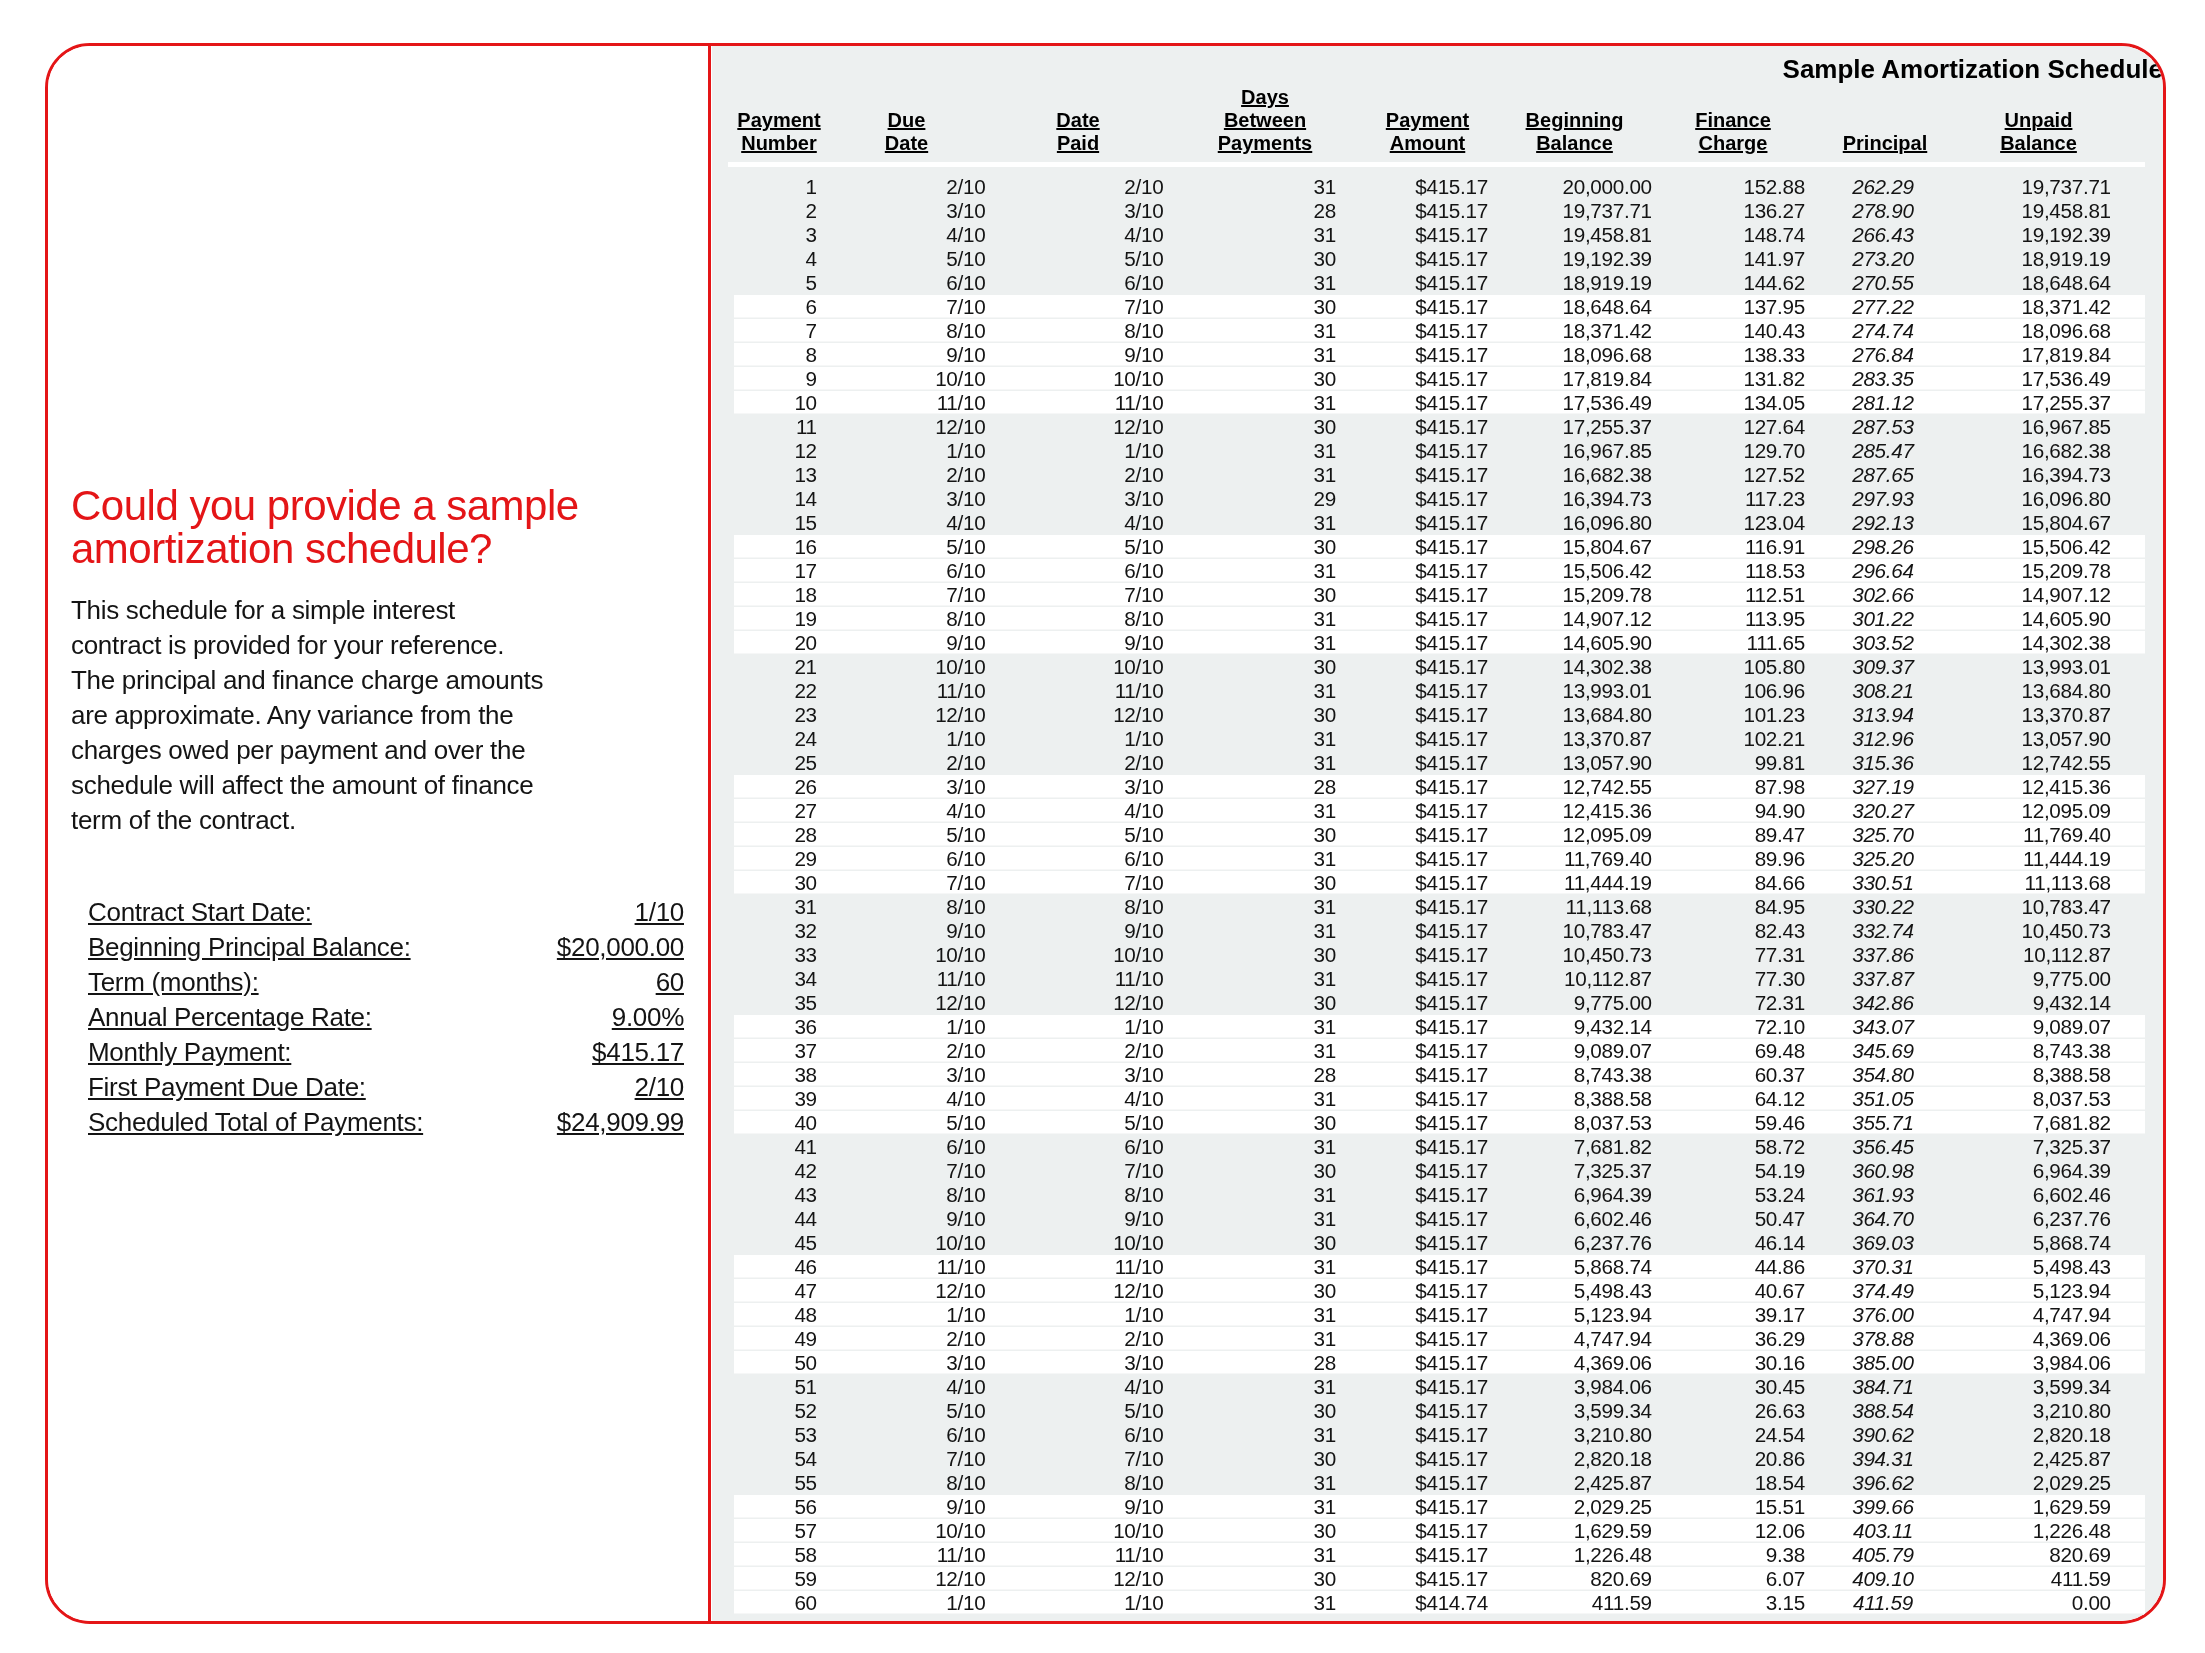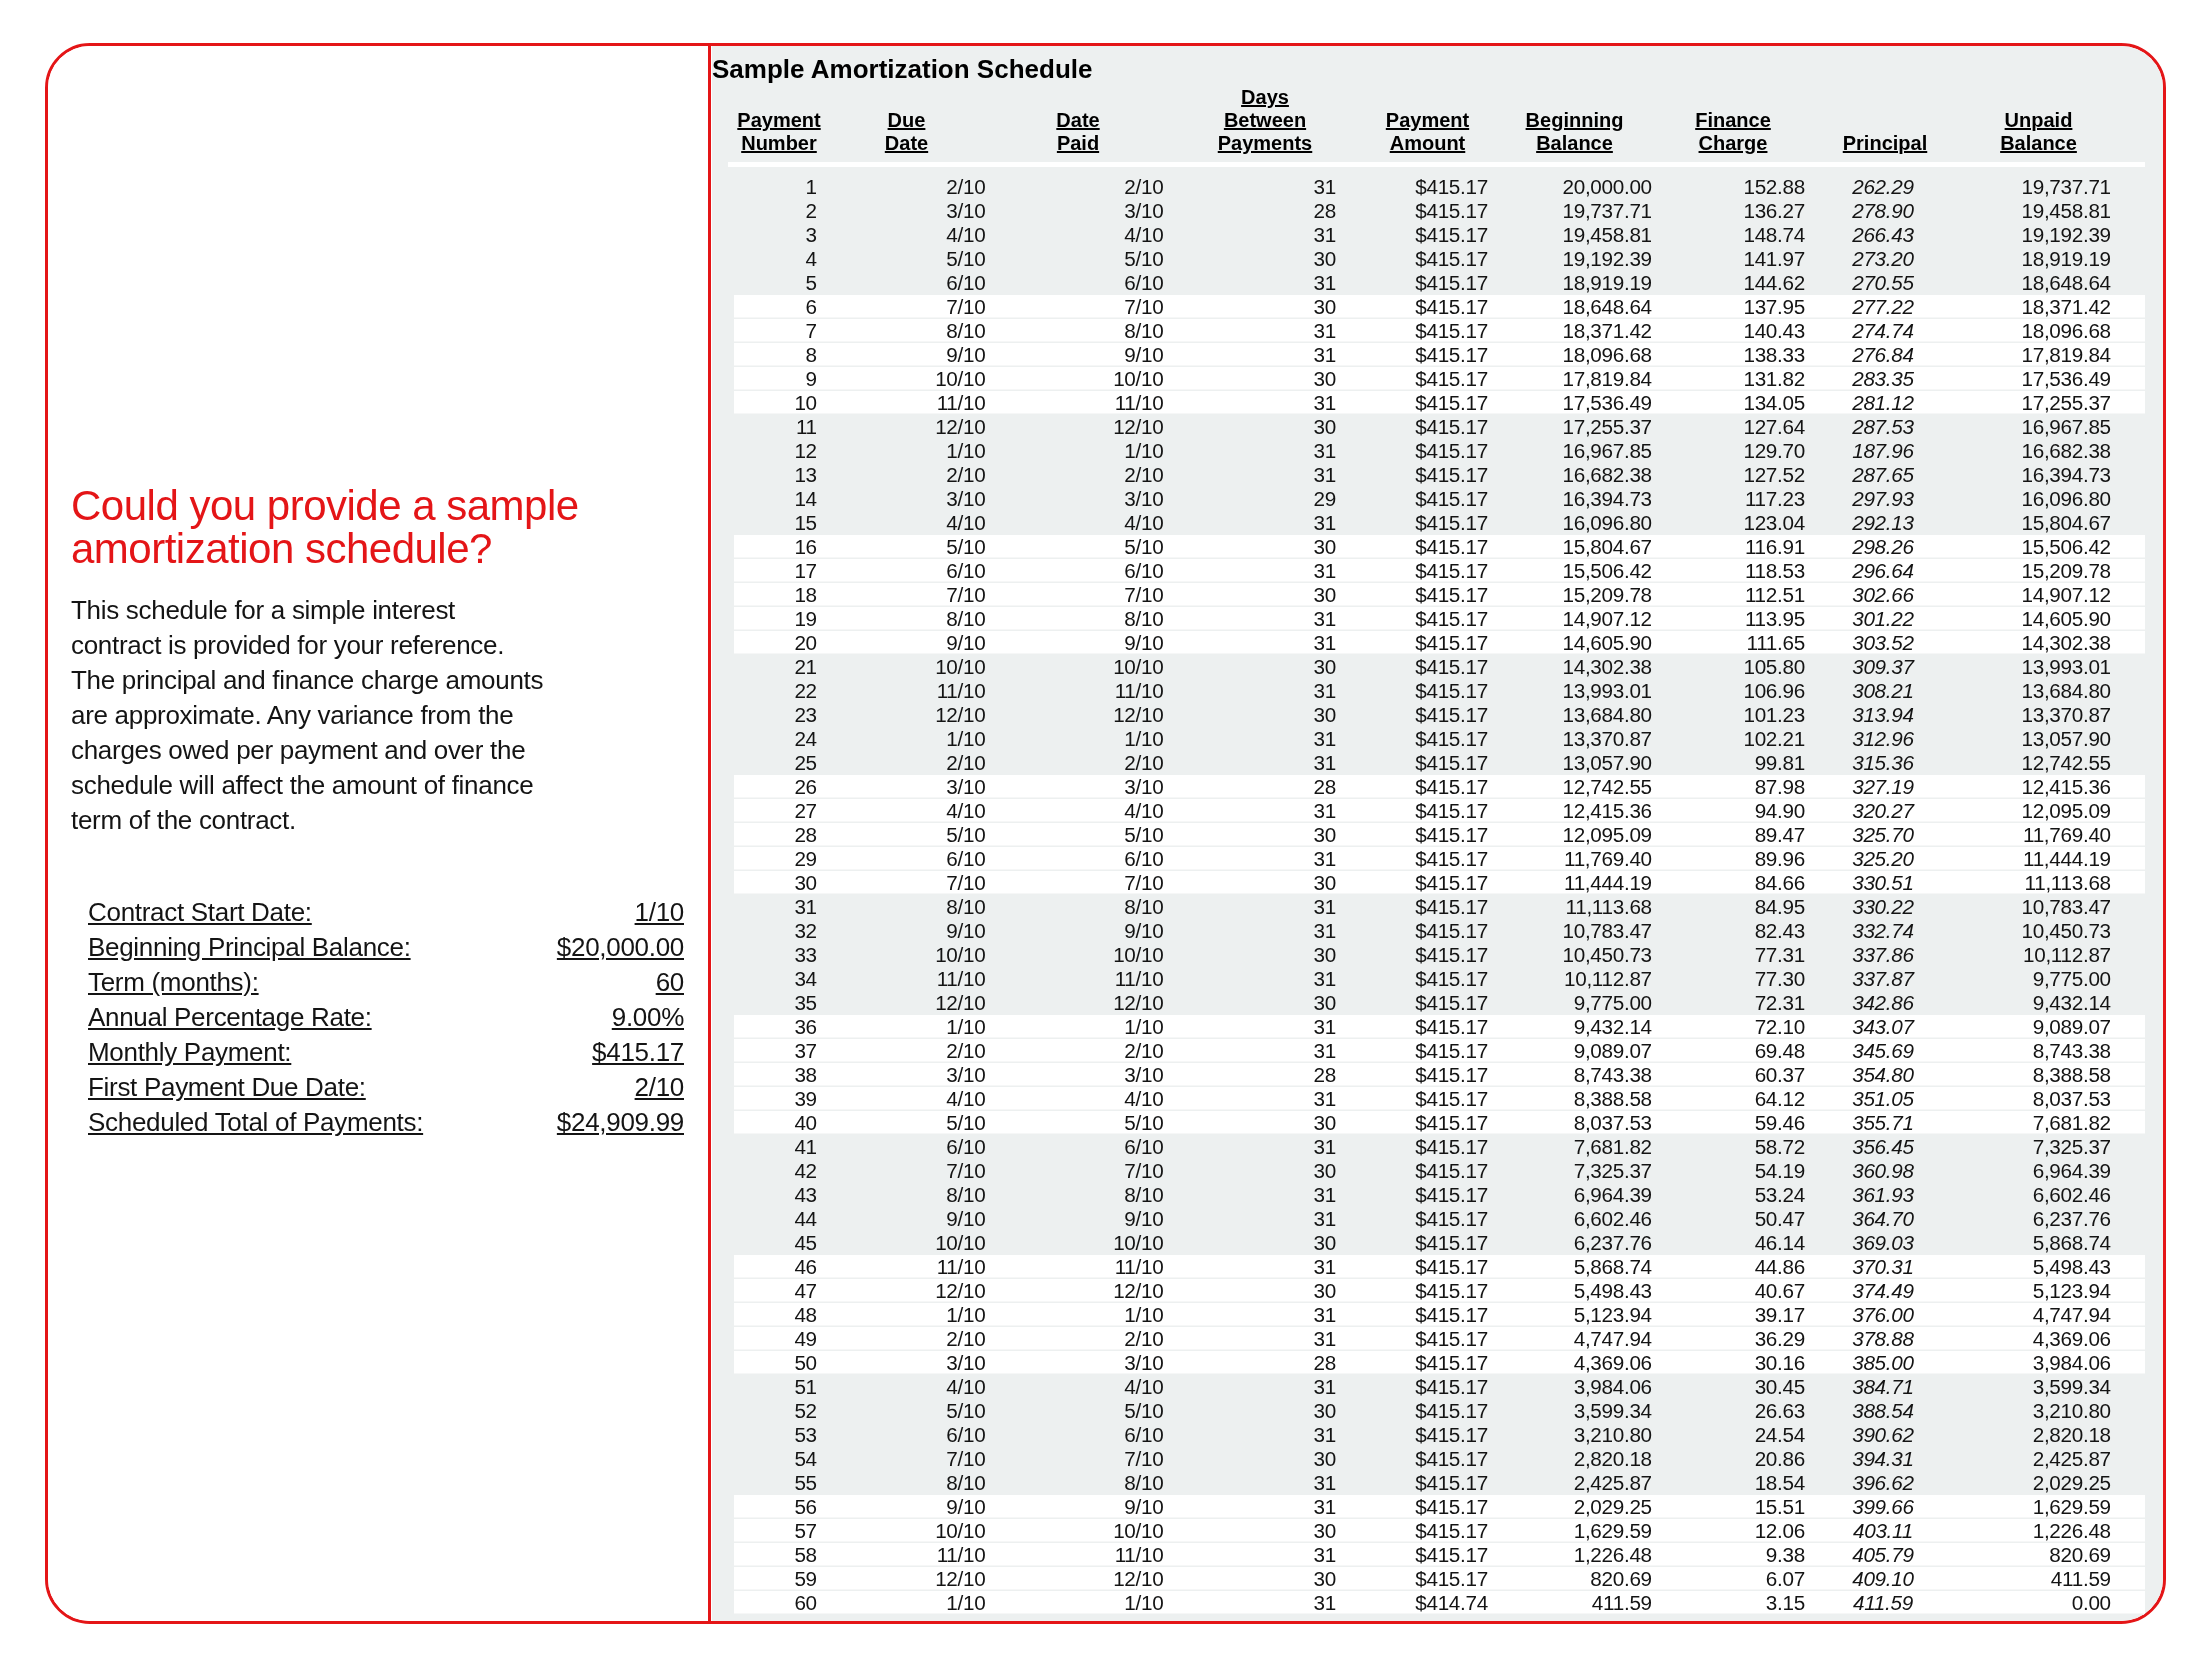--- a/index.html
+++ b/index.html
@@ -27,21 +27,21 @@
     position:absolute;left:40px;top:849px;width:596px;
     color:var(--ink);font-size:26px;line-height:35px;letter-spacing:-0.3px;text-decoration:underline;
   }
   .detail-row{display:flex;}
   .detail-value{margin-left:auto;text-align:right;}
   
   .divider{position:absolute;left:660px;top:0;width:3.1px;height:100%;background:var(--red);}
   
   .gray-panel{position:absolute;left:664px;top:0;width:1451px;height:100%;background:var(--gray);}
   .table-title{
-    position:absolute;left:0;top:8.3px;width:100%;text-align:left;
+    position:absolute;left:0;top:8.3px;width:100%;text-align:right;
     color:#000;font-size:26px;font-weight:bold;letter-spacing:0;
   }
   .cols{
     display:grid;
     grid-template-columns:90px 165px 178px 196px 129px 165px 152px 152px 155px 26px;
   }
   .thead{position:absolute;left:22px;top:40px;width:1411px;}
   .thead .hcell{
     display:flex;flex-direction:column;justify-content:flex-end;
     text-align:center;font-size:20px;font-weight:bold;line-height:23px;color:#000;text-decoration:underline;
@@ -290,21 +290,21 @@
           <div></div>
         </div>
         <div class="row cols">
           <div class="cell c0">12</div>
           <div class="cell c1">1/10</div>
           <div class="cell c2">1/10</div>
           <div class="cell c3">31</div>
           <div class="cell c4">$415.17</div>
           <div class="cell c5">16,967.85</div>
           <div class="cell c6">129.70</div>
-          <div class="cell c7">187.96</div>
+          <div class="cell c7">285.47</div>
           <div class="cell c8">16,682.38</div>
           <div></div>
         </div>
         <div class="row cols">
           <div class="cell c0">13</div>
           <div class="cell c1">2/10</div>
           <div class="cell c2">2/10</div>
           <div class="cell c3">31</div>
           <div class="cell c4">$415.17</div>
           <div class="cell c5">16,682.38</div>

